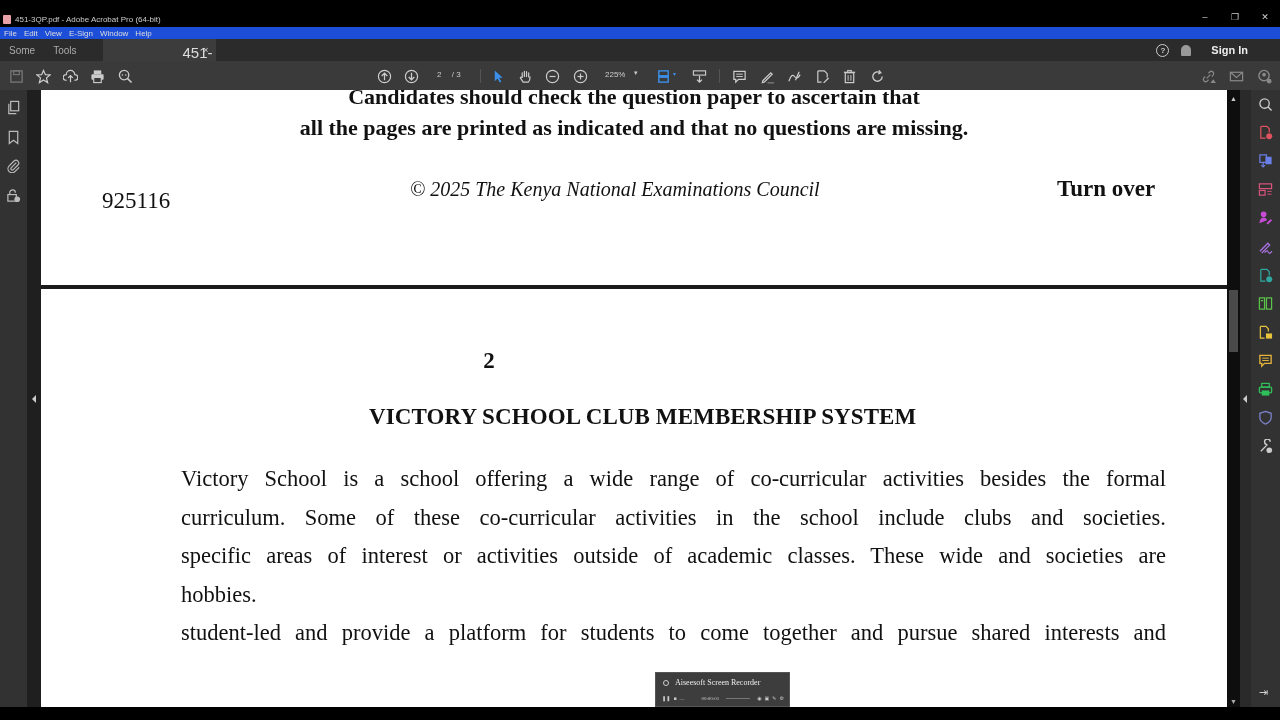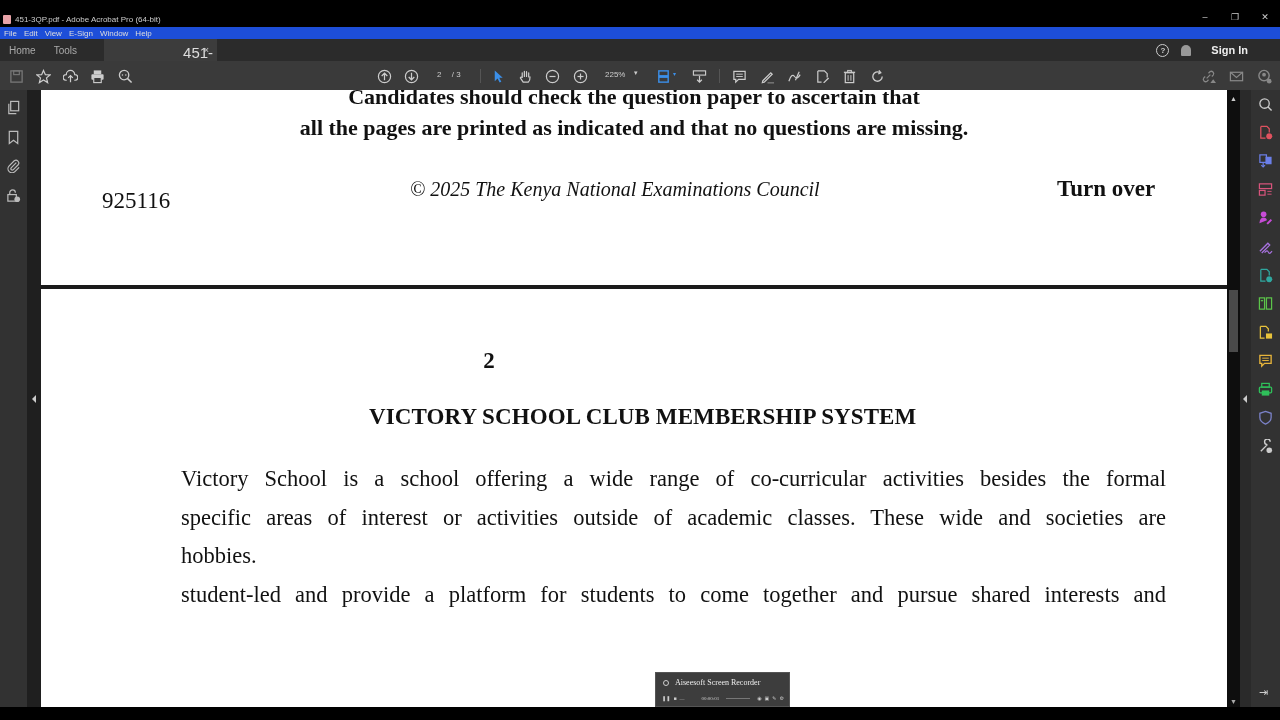--- a/index.html
+++ b/index.html
@@ -88,21 +88,21 @@
 <div class="menubar">
   <span>File</span>
   <span>Edit</span>
   <span>View</span>
   <span>E-Sign</span>
   <span>Window</span>
   <span>Help</span>
 </div>
 
 <div class="tabbar">
-  <span class="nav-tab">Home</span>
+  <span class="nav-tab">Some</span>
   <span class="nav-tab">Tools</span>
   <div class="doc-tab">
     <span class="label">451-3QP.pdf</span>
     <span class="x">×</span>
   </div>
   <div class="tab-right">
     <div class="help">?</div>
     <div class="bell"></div>
     <span class="signin">Sign In</span>
   </div>
@@ -295,20 +295,21 @@
   <div class="serif code">925116</div>
   <div class="serif copyright">© 2025 The Kenya National Examinations Council</div>
   <div class="serif turnover">Turn over</div>
 
   <div class="page-sep"></div>
 
   <div class="serif page-num" style="left:-145px">2</div>
   <div class="serif heading">VICTORY SCHOOL CLUB MEMBERSHIP SYSTEM</div>
   <div class="serif para">
     <span class="line">Victory School is a school offering a wide range of co-curricular activities besides the formal</span>
+    <span class="line">curriculum.  Some of these co-curricular activities in the school include clubs and societies.</span>
     <span class="line">specific areas of interest or activities outside of academic classes.  These wide and societies are</span>
     <span class="line last">hobbies.</span>
     <span class="line">student-led and provide a platform for students to come together and pursue shared interests and</span>
   </div>
 </div>
 
 <div class="v-scroll">
   <span class="up">▲</span>
   <div class="thumb"></div>
   <span class="down">▼</span>

